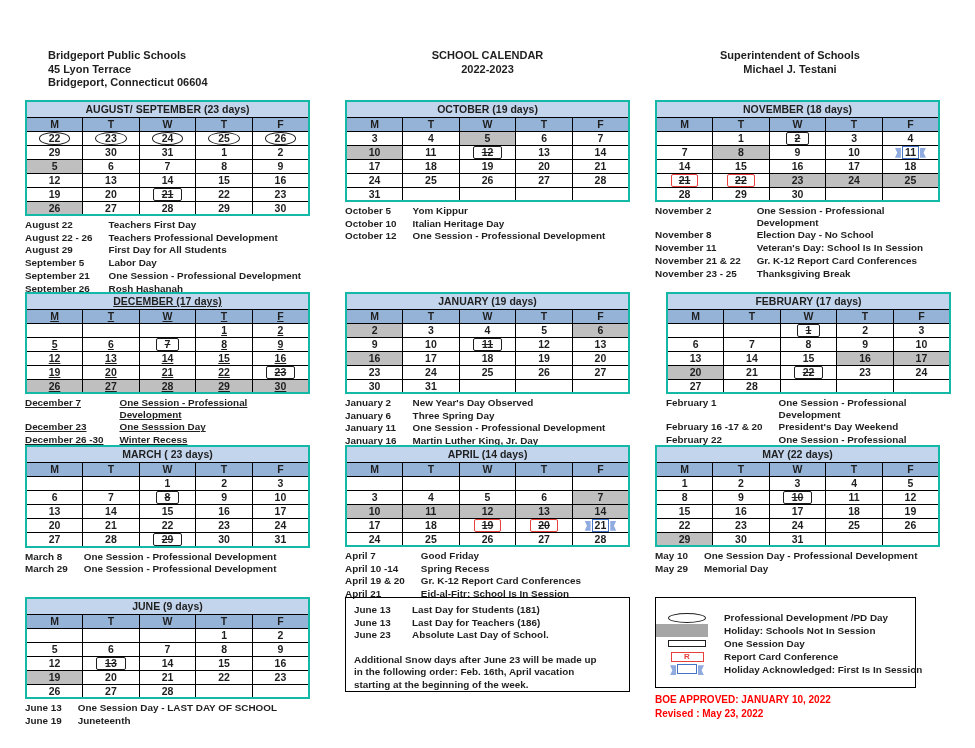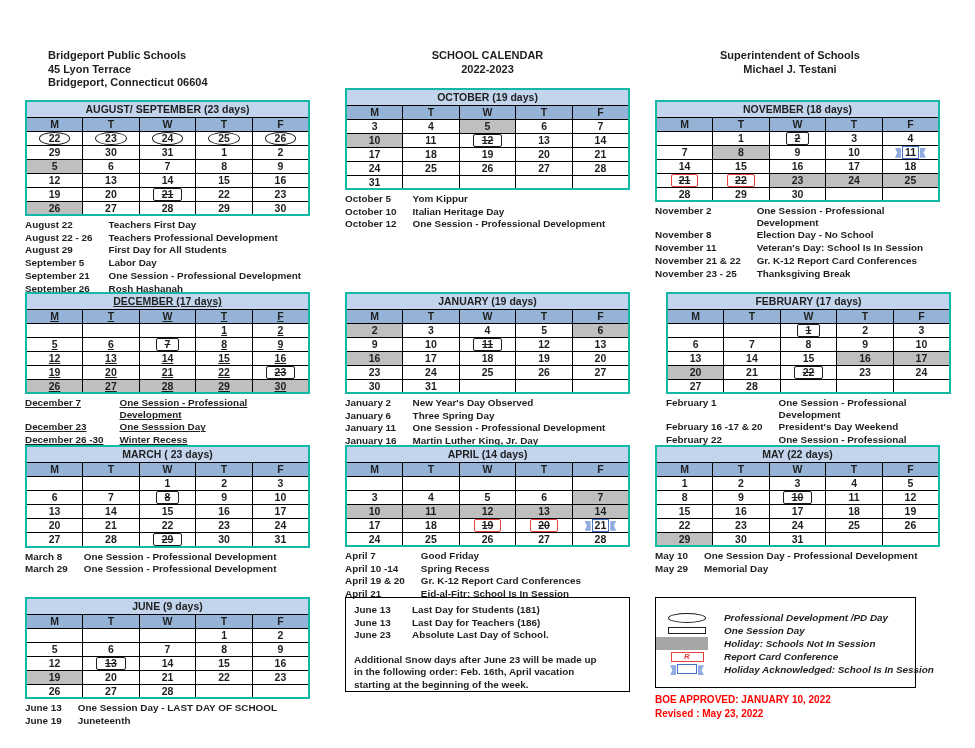--- a/index.html
+++ b/index.html
@@ -10,21 +10,21 @@
     font-family: "Liberation Sans", sans-serif; font-weight: bold;
     overflow: hidden;
   }
   .hdr { position: absolute; top: 49px; font-size: 11px; line-height: 13.5px; }
   .hdr.left { left: 48px; text-align: left; }
   .hdr.center { left: 345px; width: 285px; text-align: center; }
   .hdr.right { left: 640px; width: 300px; text-align: center; }
 
   .cal-block { position: absolute; width: 285px; }
   #cal0 { left: 25px;  top: 100px; }
-  #cal1 { left: 345px; top: 88px; }
+  #cal1 { left: 345px; top: 100px; }
   #cal2 { left: 655px; top: 100px; }
   #cal3 { left: 25px;  top: 292px; text-decoration: underline; }
   #cal4 { left: 345px; top: 292px; }
   #cal5 { left: 666px; top: 292px; }
   #cal6 { left: 25px;  top: 445px; }
   #cal7 { left: 345px; top: 445px; }
   #cal8 { left: 655px; top: 445px; }
   #cal9 { left: 25px;  top: 597px; }
 
   table.cal { width: 100%; border-collapse: collapse; table-layout: fixed; border: 2px solid #14b8a6; }
@@ -52,21 +52,21 @@
     position: absolute; left: 345px; top: 597px; width: 285px; height: 95px;
     border: 1.4px solid #000; font-size: 9.9px; padding: 6px 6px 4px 8px;
   }
   .infobox .row { display: flex; line-height: 12.6px; }
   .infobox .row .d { width: 58px; flex: none; }
   .infobox .note-lines { margin-top: 12px; }
   .infobox .note-lines p { margin: 0; line-height: 12.6px; }
 
   .legendbox {
     position: absolute; left: 655px; top: 597px; width: 261px; height: 91px;
-    border: 1.6px solid #000; font-size: 9.9px; padding: 13px 4px 8px 0; font-style: italic;
+    border: 1.6px solid #000; font-size: 9.9px; padding: 13px 4px 8px 0;
   }
   .leg-row { display: flex; align-items: center; height: 13px; }
   .leg-sym { width: 62px; flex: none; display: flex; align-items: center; justify-content: center; }
   .leg-sym.gray-host { justify-content: flex-start; }
   .leg-label { padding-left: 6px; white-space: nowrap; }
   .sym-oval { width: 38px; height: 10px; border: 1.4px solid #1f1f1f; border-radius: 50%; }
   .sym-rect { width: 38px; height: 7px; border: 1.4px solid #1f1f1f; }
   .sym-gray { width: 52px; height: 13px; background: #a6a6a6; }
   .sym-red  { width: 33px; height: 10px; border: 1.5px solid #e8403a; color: #e8403a;
               font-size: 8px; display: flex; align-items: center; justify-content: center; line-height: 8px; }
@@ -809,42 +809,42 @@
 
 <div class="legendbox">
   <div>
       <div class="leg-row">
         <span class="leg-sym">
           <span class="sym-oval"></span>
         </span>
         <span class="leg-label">Professional Development /PD Day</span>
       </div>
       <div class="leg-row">
+        <span class="leg-sym gray-host">
+          <span class="sym-gray"></span>
+        </span>
+        <span class="leg-label">Holiday: Schools Not In Session</span>
+      </div>
+      <div class="leg-row">
         <span class="leg-sym">
           <span class="sym-rect"></span>
         </span>
         <span class="leg-label">One Session Day</span>
-      </div>
-      <div class="leg-row">
-        <span class="leg-sym gray-host">
-          <span class="sym-gray"></span>
-        </span>
-        <span class="leg-label">Holiday: Schools Not In Session</span>
       </div>
       <div class="leg-row">
         <span class="leg-sym">
           <span class="sym-red">R</span>
         </span>
         <span class="leg-label">Report Card Conference</span>
       </div>
       <div class="leg-row">
         <span class="leg-sym">
           <span class="mk ribbon sym-ribbon"><i class="tail l"></i><span class="core">&nbsp;&nbsp;&nbsp;</span><i class="tail r"></i></span>
         </span>
-        <span class="leg-label">Holiday Acknowledged:  School Is In Session</span>
+        <span class="leg-label">Holiday Acknowledged:  First Is In Session</span>
       </div>
     </div>
 </div>
 
 <div class="footer-red">
   <div>BOE APPROVED: JANUARY 10, 2022</div>
   <div>Revised : May 23, 2022</div>
 </div>
 
 </body></html>

